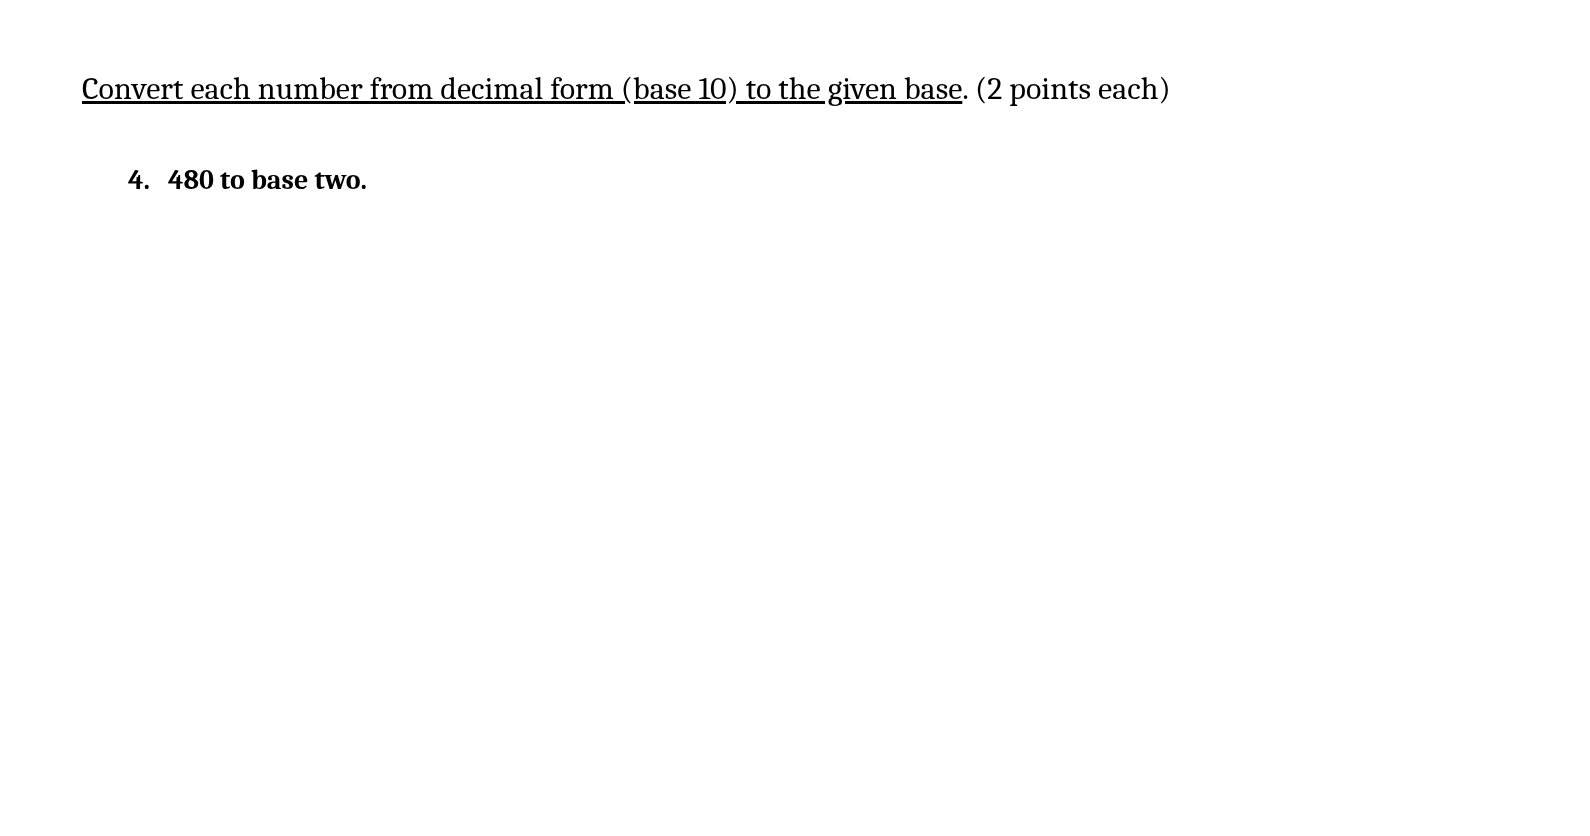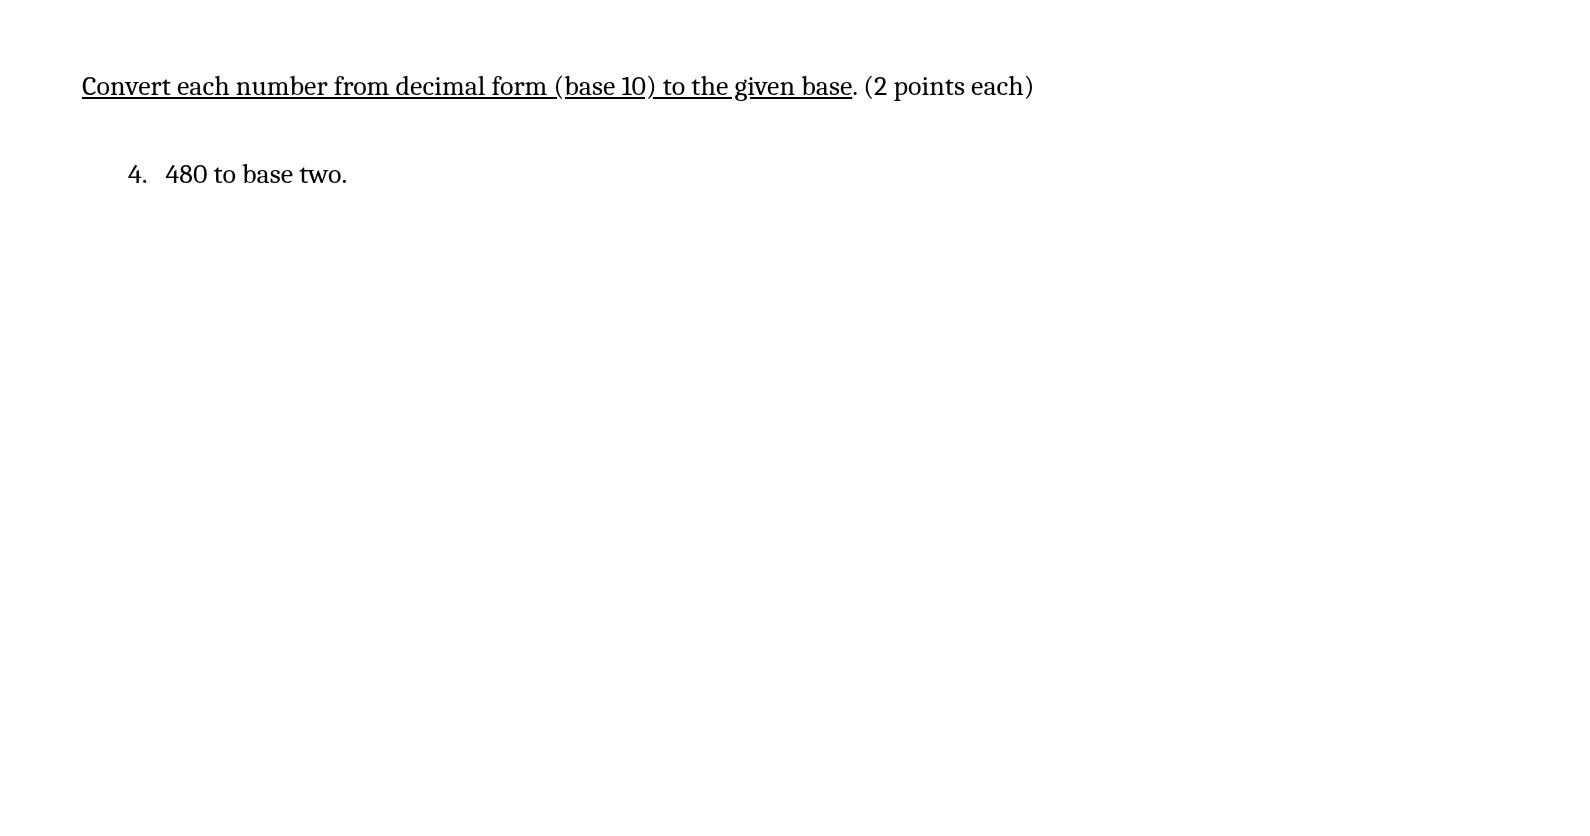--- a/index.html
+++ b/index.html
@@ -10,34 +10,34 @@
     body {
       width: 1590px;
       height: 836px;
       background: #ffffff;
       font-family: Cambria, Georgia, "Times New Roman", serif;
       color: #000000;
       padding-top: 68px;
       padding-left: 82px;
     }
     .instruction-line {
-      font-size: 28px;
+      font-size: 32px;
       font-weight: 400;
       line-height: 1.3;
     }
     .underlined {
       text-decoration: underline;
     }
     .questions {
       margin-top: 52px;
       padding-left: 46px;
     }
     .question {
       font-size: 28px;
-      font-weight: 400;
+      font-weight: 700;
       line-height: 1.3;
     }
     .question-number {
       display: inline-block;
       margin-right: 18px;
     }
     .q5 {
       margin-top: 332px;
     }
   </style>

